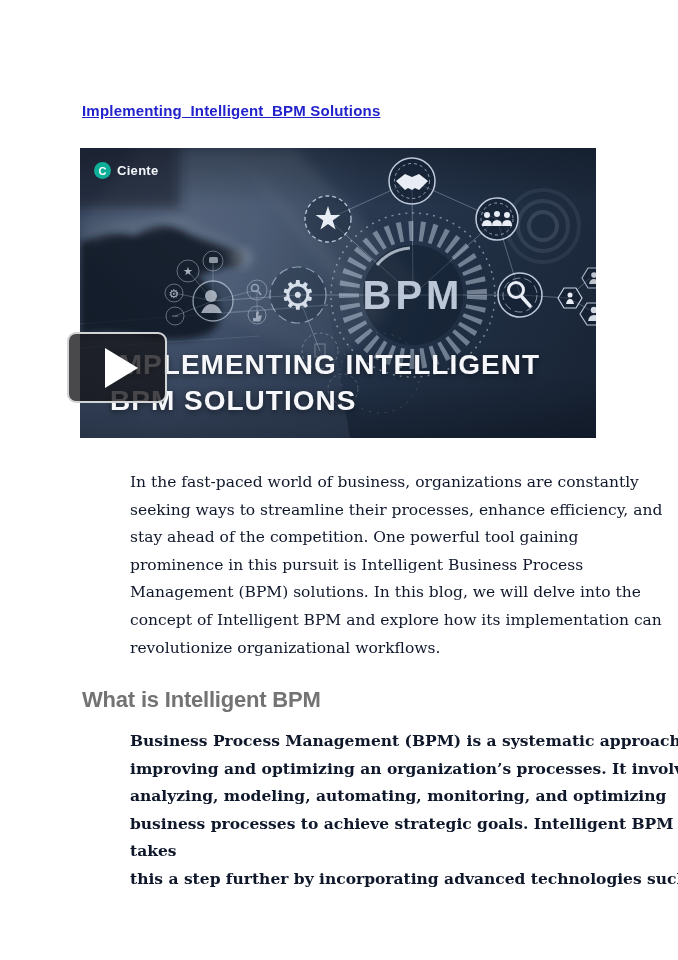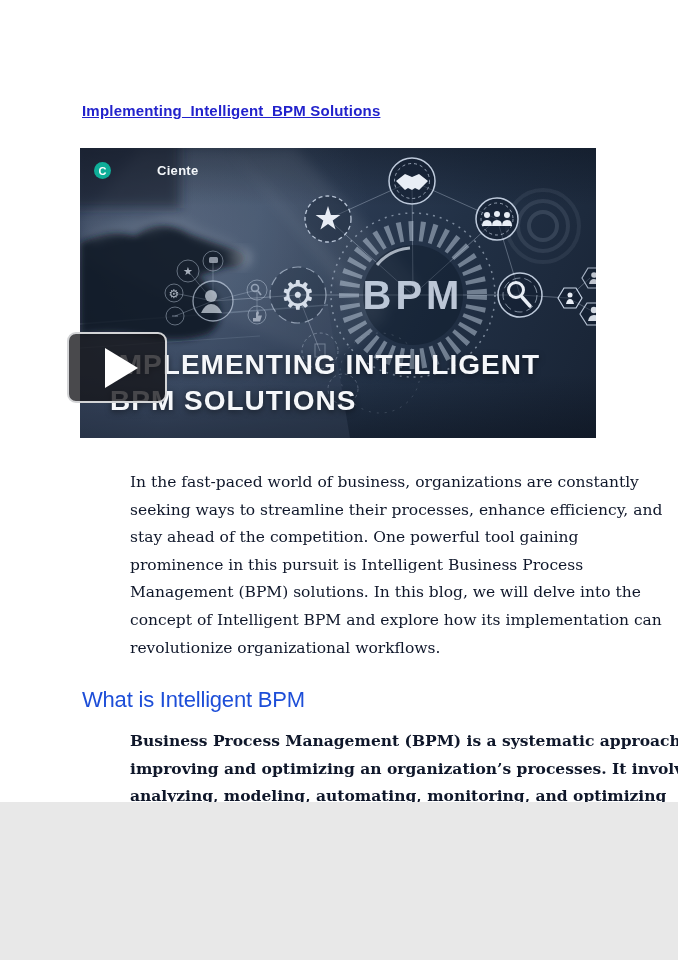--- a/index.html
+++ b/index.html
@@ -1,19 +1,19 @@
 <!DOCTYPE html>
 <html><head>
 <meta charset="utf-8">
 <style>
   * { margin: 0; padding: 0; box-sizing: border-box; }
   body { background: #e8e8e8; font-family: "Liberation Sans", sans-serif; }
   .page {
     position: relative;
-    width: 678px; height: 802px;
+    width: 678px; height: 960px;
     background: #ffffff;
     margin: 0 auto;
     overflow: hidden;
   }
   .title-link {
     position: absolute; left: 82px; top: 102px;
     font-size: 15px; font-weight: bold;
     color: #2222cc; text-decoration: underline;
     letter-spacing: 0.2px; cursor: pointer;
     font-family: "Liberation Sans", sans-serif;
@@ -31,21 +31,21 @@
   .brand {
     position: absolute; left: 14px; top: 14px;
     display: flex; align-items: center; gap: 6px;
   }
   .brand-mark {
     width: 17px; height: 17px; border-radius: 50%;
     background: #0fae98; color: #ffffff;
     font-size: 11px; font-weight: bold;
     display: flex; align-items: center; justify-content: center;
   }
-  .brand-name { color: #f4f7fa; font-size: 13px; font-weight: bold; letter-spacing: 0.3px; margin-left: 40px; }
+  .brand-name { color: #f4f7fa; font-size: 13px; font-weight: bold; letter-spacing: 0.3px; }
   .hero-headline {
     position: absolute; left: 30px; right: 0; top: 199px;
     text-align: left; white-space: pre-line;
     color: #f5f7fa; font-size: 28px; line-height: 36px;
     font-weight: bold; letter-spacing: 1px;
     text-shadow: 0 2px 6px rgba(0,0,0,0.5);
   }
   .play-button {
     position: absolute; left: 67px; top: 332px;
     width: 100px; height: 71px;
@@ -64,21 +64,21 @@
     position: absolute; left: 82px; width: 586px;
     font-family: "DejaVu Serif", serif;
     font-size: 15.5px; line-height: 27.6px;
     color: #0f172a; white-space: pre-line; margin-left: 48px;
   }
   .para-1 { top: 469px; }
   .para-2 { top: 727px; font-weight: bold; }
   .section-heading {
     position: absolute; left: 82px; top: 687px;
     font-family: "Liberation Sans", sans-serif;
-    font-size: 22px; font-weight: 400; color: #1d4ed8;
+    font-size: 22px; font-weight: 700; color: #737373;
     letter-spacing: -0.2px;
   }
   text.svg-label { font-family: "Liberation Sans", "DejaVu Sans", sans-serif; }
   text.svg-glyph { font-family: "DejaVu Sans", sans-serif; }
 </style>
 </head>
 <body>
 
 <div class="page">
 

